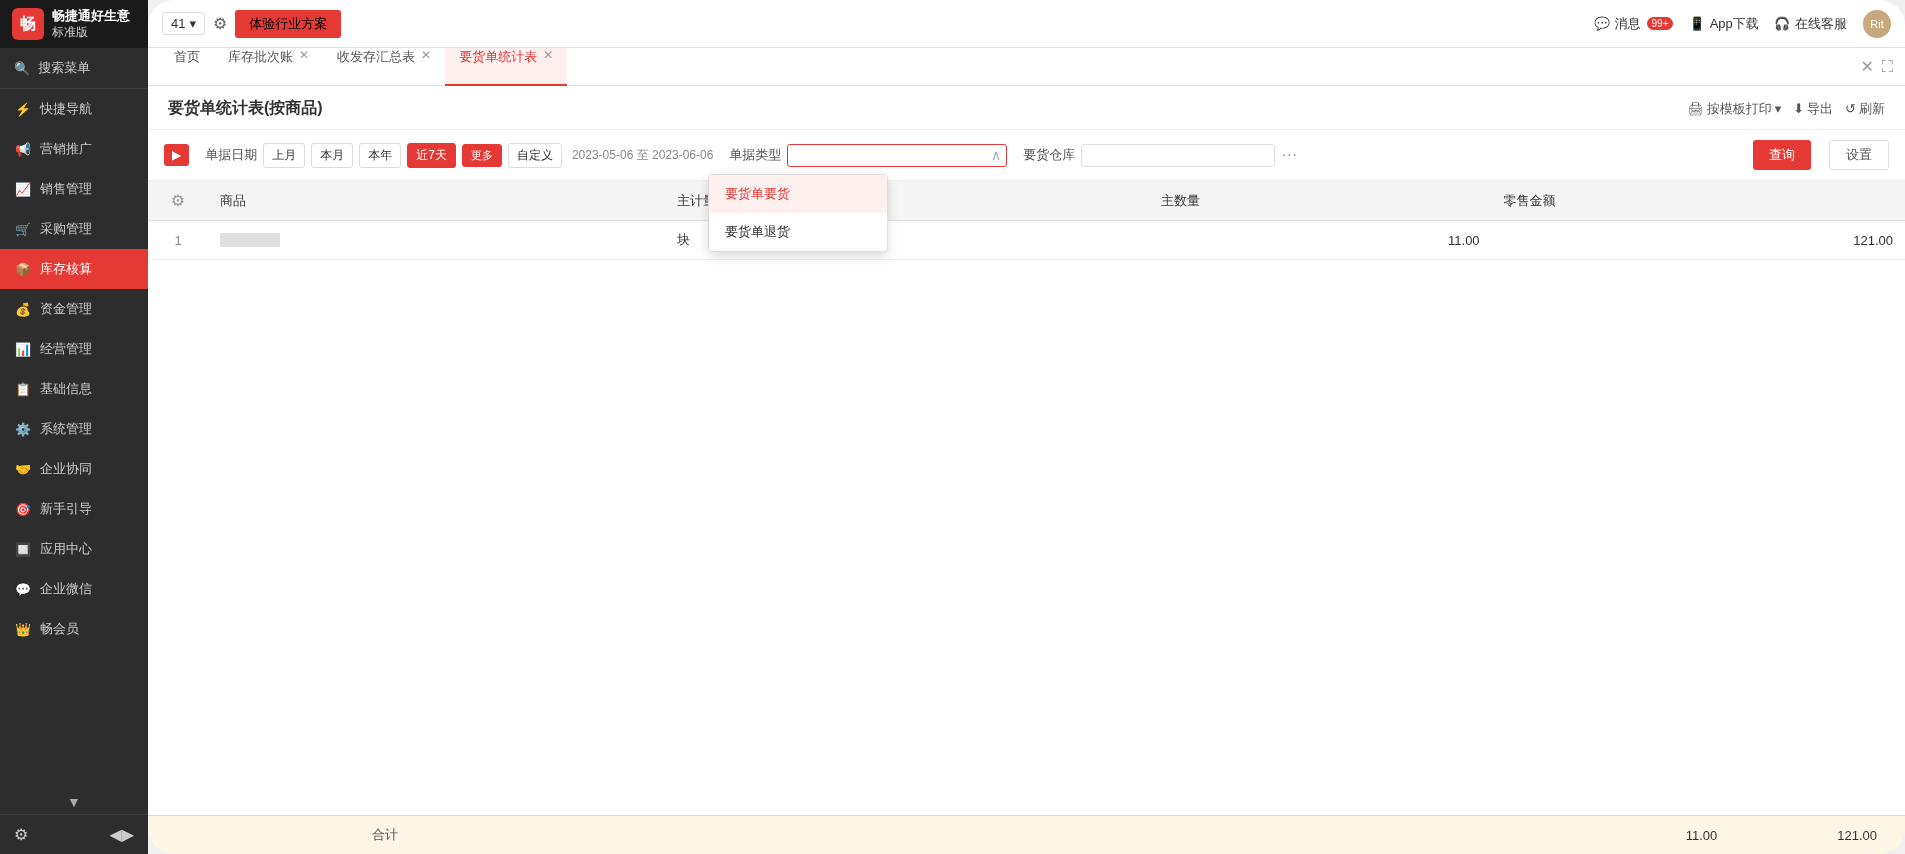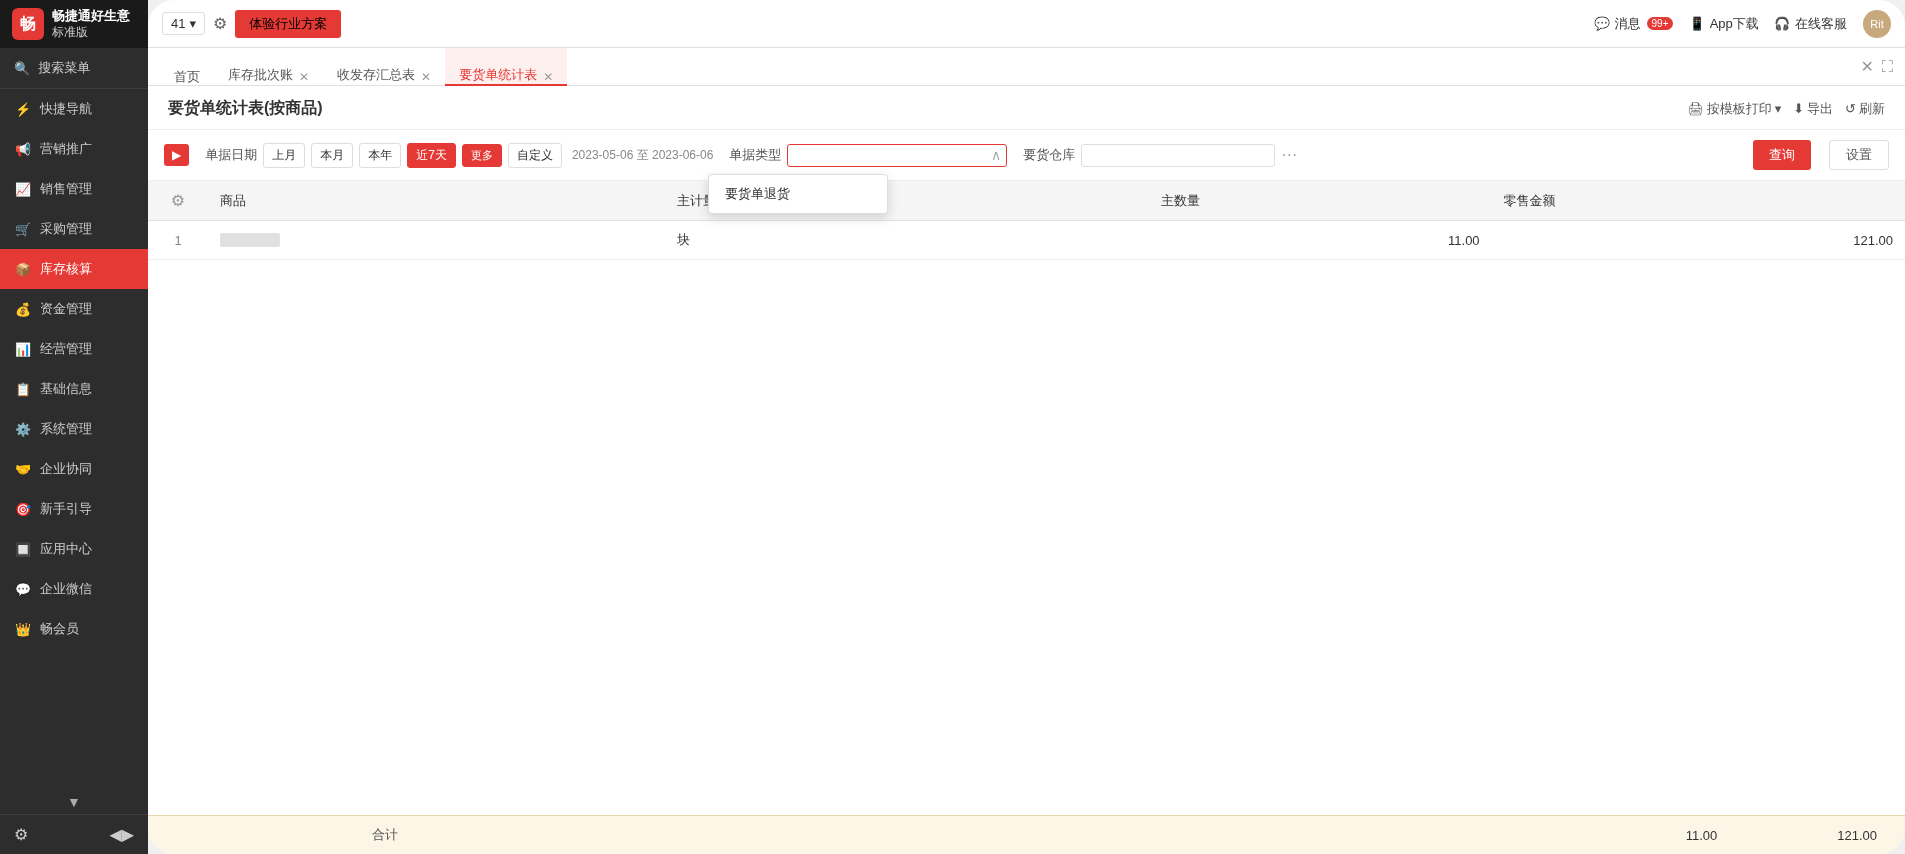--- a/index.html
+++ b/index.html
@@ -166,21 +166,21 @@
       background: #fff;
       display: flex;
       align-items: center;
       border-bottom: 1px solid #e0e0e0;
       padding: 0 12px;
       flex-shrink: 0;
       height: 38px;
     }
     .tab {
       display: flex;
-      align-items: flex-end;
+      align-items: flex-start;
       gap: 4px;
       padding: 0 14px;
       height: 38px;
       cursor: pointer;
       font-size: 13px;
       color: #555;
       border-bottom: 2px solid transparent;
       white-space: nowrap;
     }
     .tab.active {
@@ -619,20 +619,21 @@
         <input class="warehouse-input" style="">
         <span class="warehouse-more">···</span>
       </div>
 
       <div class="filter-actions">
         <button class="btn-query">查询</button>
         <button class="btn-settings">设置</button>
       </div>
 
       <div class="dropdown-menu">
+        <div class="dropdown-item selected">要货单要货</div>
         <div class="dropdown-item">要货单退货</div>
       </div>
     </div>
 
     <div class="table-container">
       <table>
         <thead>
           <tr>
             <th class="gear-cell">⚙</th>
             <th>商品</th>

